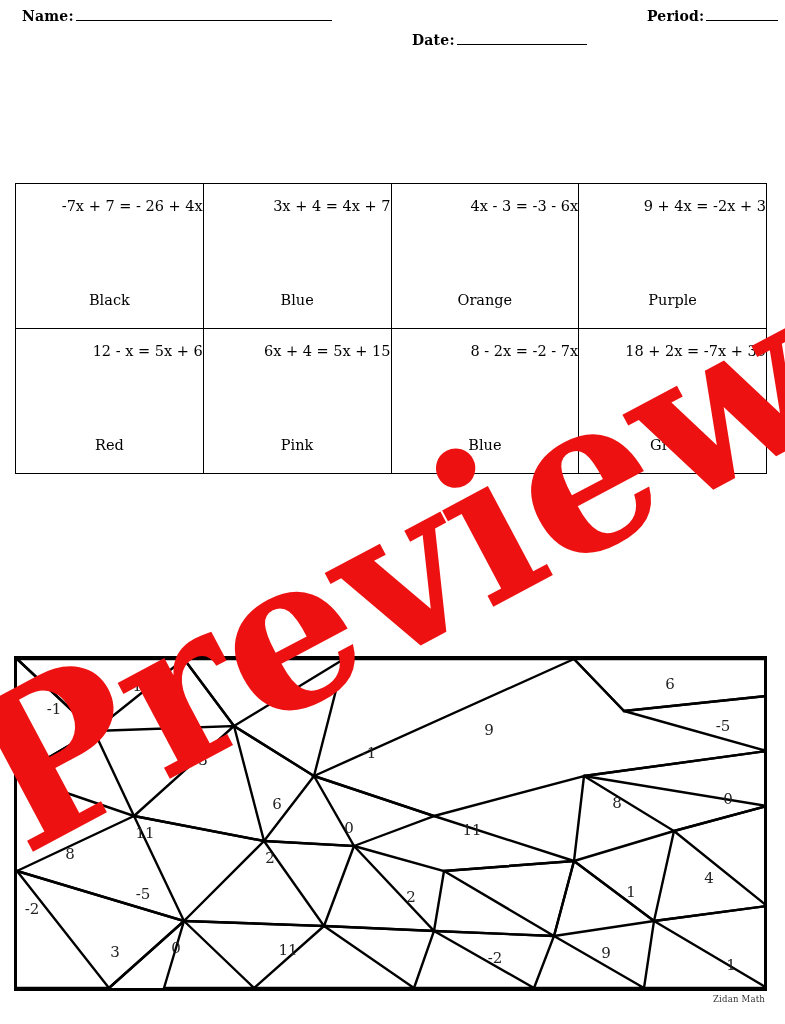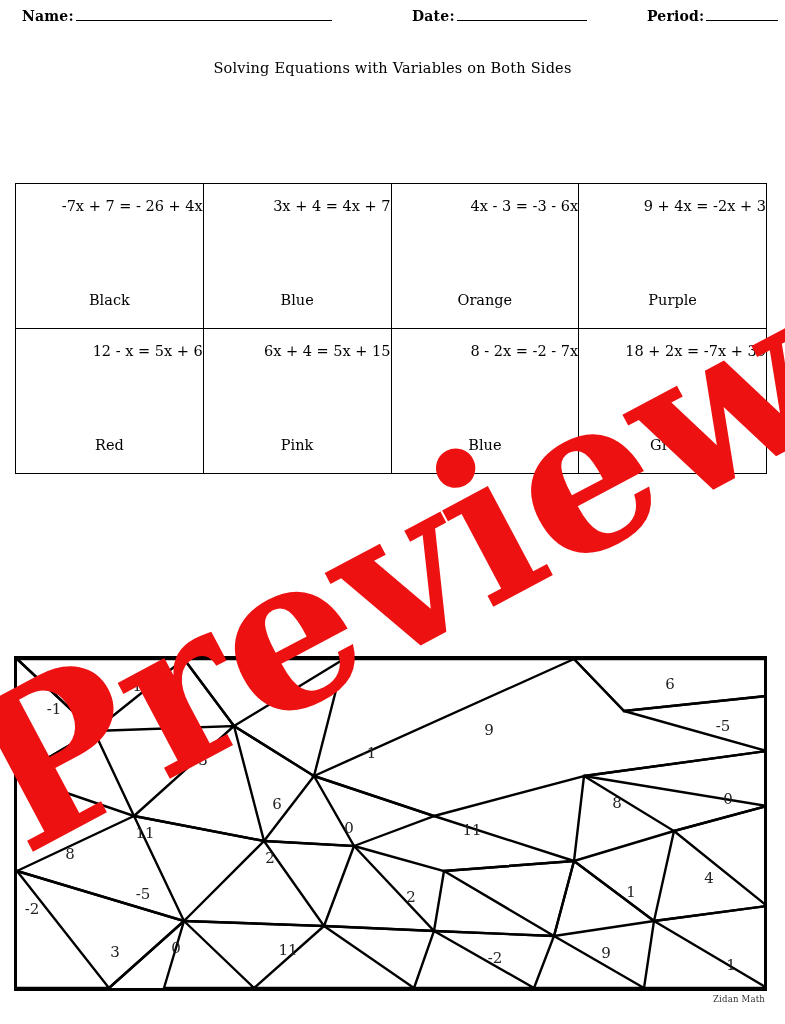--- a/index.html
+++ b/index.html
@@ -39,21 +39,21 @@
   }
   .hdr-label { margin-right: 2px; }
   .hdr-rule {
     display: inline-block;
     border-bottom: 1px solid #000;
     height: 12px;
     vertical-align: baseline;
   }
   .hdr-name { left: 0; }
   .hdr-name .hdr-rule { width: 256px; }
-  .hdr-date { left: 390px; }
+  .hdr-date { left: 390px; margin-top: 24px; }
   .hdr-date .hdr-rule { width: 130px; }
   .hdr-period { left: 625px; text-align: right; }
   .hdr-period .hdr-rule { width: 72px; }
 
   
   .title {
     position: absolute;
     top: 60px;
     left: 0;
     width: 785px;
@@ -173,21 +173,20 @@
       <span class="hdr-label">Name:</span><span class="hdr-rule"></span>
     </div>
     <div class="hdr-field hdr-date">
       <span class="hdr-label">Date:</span><span class="hdr-rule"></span>
     </div>
     <div class="hdr-field hdr-period">
       <span class="hdr-label">Period:</span><span class="hdr-rule"></span>
     </div>
   </div>
 
-  <div class="title">Solving Equations with Variables on Both Sides</div>
 
 
   <table class="table">
     <tbody>
       <tr>
         <td>
           <div class="cell-eq">-7x + 7 = - 26 + 4x</div>
           <div class="cell-color">Black</div>
         </td>
         <td>

